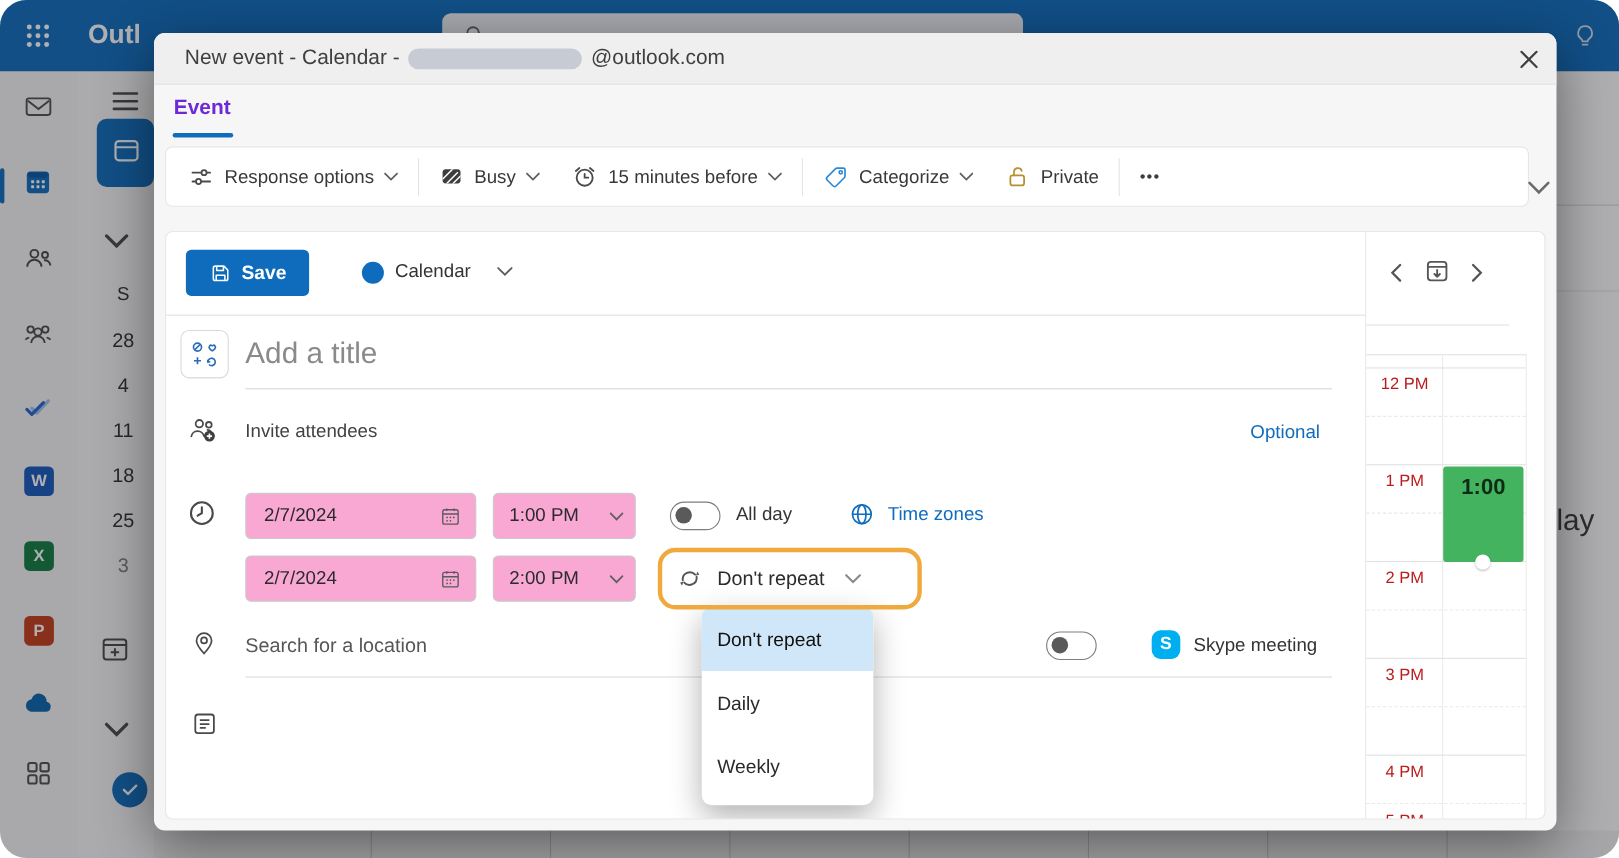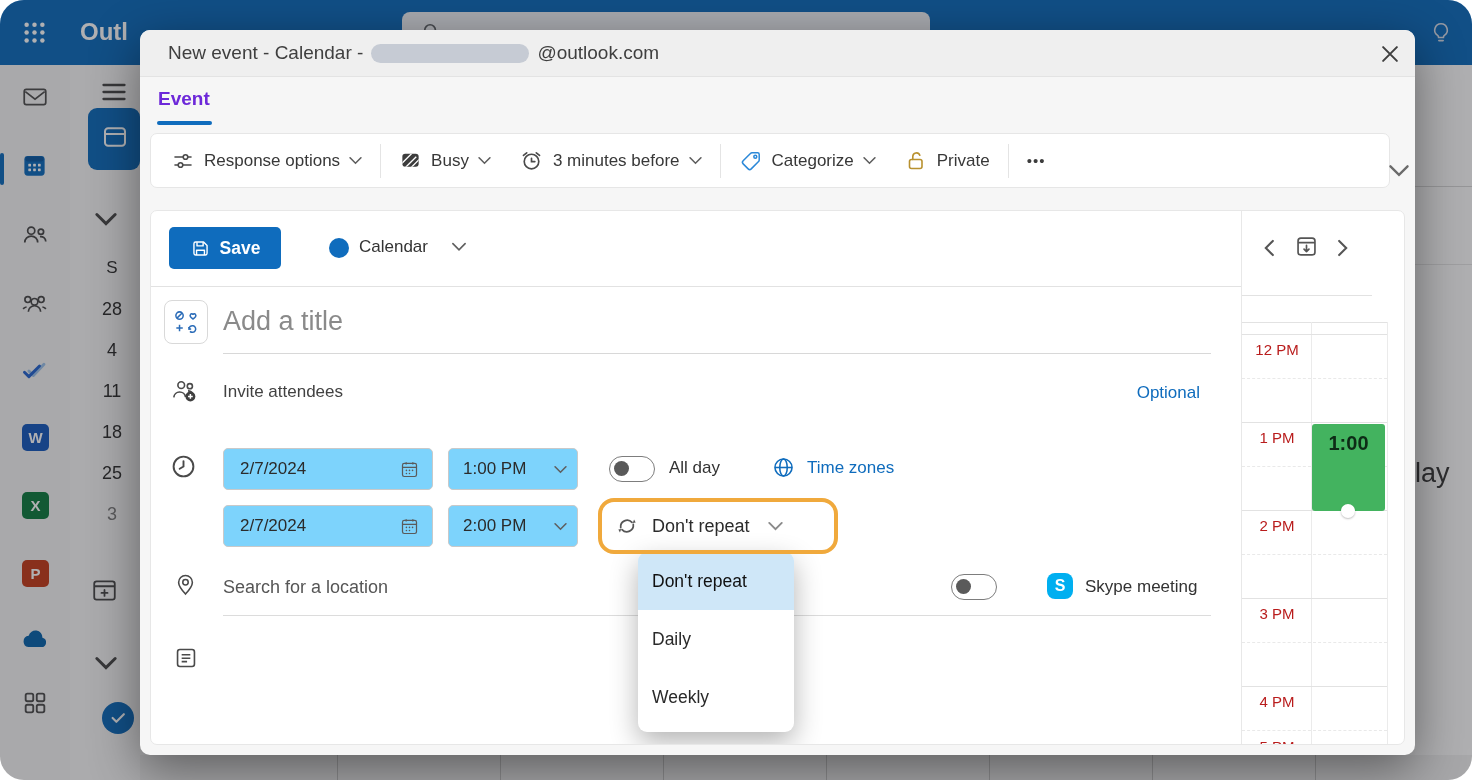--- a/index.html
+++ b/index.html
@@ -12,21 +12,21 @@
   .titlebar{position:absolute;left:0;top:0;width:100%;height:46px;background:#efefef;border-bottom:1px solid #e3e3e3;display:flex;align-items:center;}
   .title-text{font-size:19px;color:#3f3f3f;margin-left:28px;display:flex;align-items:center;gap:8px;}
   .blur-pill{display:inline-block;width:158px;height:19px;border-radius:10px;background:#c6cbd4;}
   .tab{position:absolute;left:18px;top:58px;font-size:19px;font-weight:bold;color:#6d28d9;}
   .tab-underline{position:absolute;left:17px;top:91px;width:55px;height:3.5px;background:#0f6cbd;border-radius:2px;}
   .toolbar{position:absolute;left:10px;top:103px;width:1240px;height:55px;background:#fff;border:1px solid #e6e6e6;border-radius:7px;box-sizing:border-box;display:flex;align-items:center;padding:0 6px;}
   .tb-item{display:flex;align-items:center;gap:9px;padding:0 14px;height:100%;font-size:17px;color:#383838;cursor:default;}
   .tb-div{width:1px;height:34px;background:#e4e4e4;margin:0 4px;}
   .card{position:absolute;left:10px;top:180px;width:1255px;height:535px;background:#fff;border:1px solid #e7e7e7;border-radius:7px;box-sizing:border-box;overflow:hidden;}
   .save-btn{position:absolute;left:18px;top:16px;width:112px;height:42px;background:#0f6cbd;border-radius:5px;display:flex;align-items:center;justify-content:center;gap:9px;color:#fff;font-size:17.5px;font-weight:bold;}
-  .input-box{position:absolute;height:42px;background:#7dd3fc;border:1px solid #c9c9c9;border-radius:5px;box-sizing:border-box;display:flex;align-items:center;font-size:17px;color:#2b2b2b;}
+  .input-box{position:absolute;height:42px;background:#f9a8d4;border:1px solid #c9c9c9;border-radius:5px;box-sizing:border-box;display:flex;align-items:center;font-size:17px;color:#2b2b2b;}
   .toggle{position:absolute;width:46px;height:26px;border:1.5px solid #7d7d7d;border-radius:14px;background:#fff;box-sizing:border-box;}
   .toggle .knob{position:absolute;left:4px;top:3.5px;width:15px;height:15px;border-radius:50%;background:#5a5a5a;}
   .link{color:#0f6cbd;font-size:17px;}
   .ring{position:absolute;left:447px;top:287px;width:240px;height:56px;border:4px solid #f0a93c;border-radius:16px;box-sizing:border-box;display:flex;align-items:center;padding:0 12px;gap:12px;z-index:6;background:transparent;}
   .menu{position:absolute;left:487px;top:341px;width:156px;background:#fff;border-radius:9px;box-shadow:0 10px 28px rgba(0,0,0,.3);z-index:5;overflow:hidden;padding-bottom:6px;}
   .menu-item{height:58px;display:flex;align-items:center;padding-left:14px;font-size:17.5px;color:#2a2a2a;}
   .menu-item.sel{background:#cfe7f8;color:#111;}
   .hline{position:absolute;height:1px;background:#e2e2e2;}
   .vline{position:absolute;width:1px;background:#ebebeb;}
   .dash{position:absolute;height:0;border-top:1px dashed #e9e9e9;}
@@ -270,21 +270,21 @@
           </span>
       </div>
       <div class="tb-item">
         <svg viewBox="0 0 24 24" width="25" height="25">
             <g fill="none" stroke="#4a4a4a" stroke-width="1.6" stroke-linecap="round">
               <circle cx="12" cy="13" r="7"></circle>
               <path d="M12 9.8V13h3.2"></path>
               <path d="M7.4 4.6L4.3 7.1M16.6 4.6l3.1 2.5"></path>
             </g>
           </svg>
-        <span>3 minutes before</span>
+        <span>15 minutes before</span>
         <span class="chev">
             <svg viewBox="0 0 12 8" width="13" height="9">
               <path d="M1 1.5L6 6.5l5-5" fill="none" stroke="#5f5f5f" stroke-width="1.5" stroke-linecap="round"></path>
             </svg>
           </span>
       </div>
       <div class="tb-div"></div>
       <div class="tb-item">
         <svg viewBox="0 0 24 24" width="24" height="24">
             <g fill="none" stroke="#2b88d8" stroke-width="1.5">

